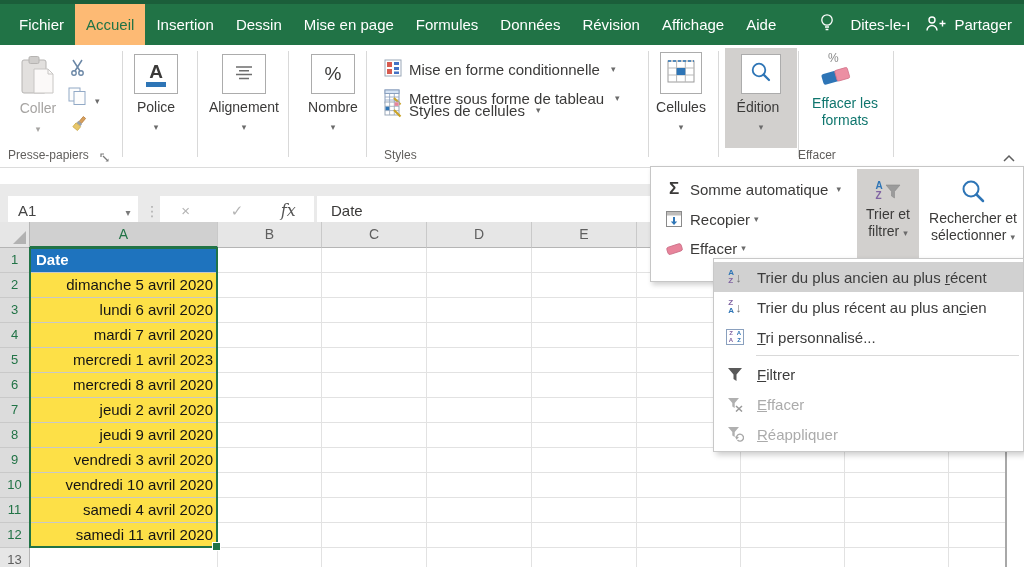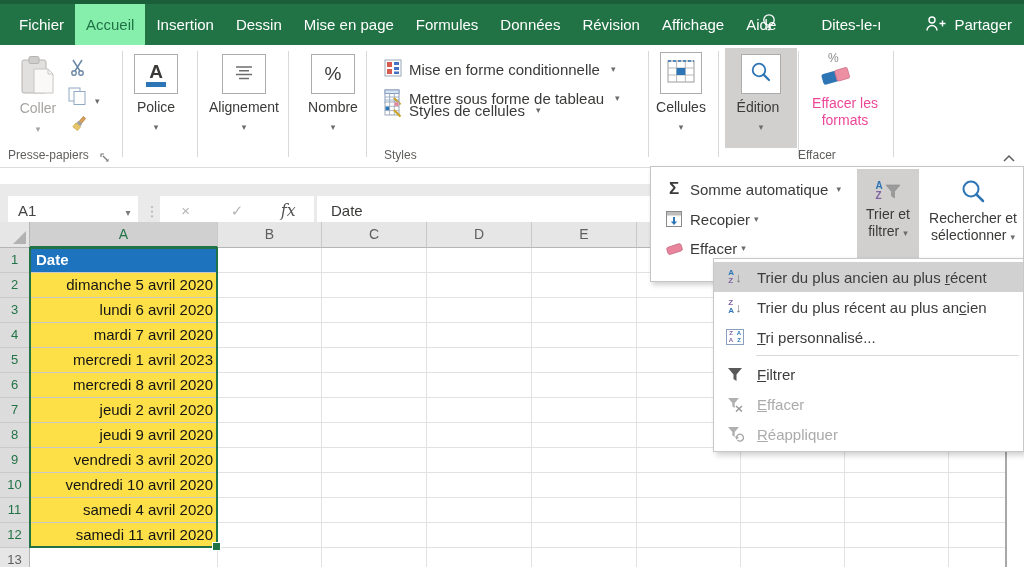--- a/index.html
+++ b/index.html
@@ -4,39 +4,39 @@
 <style>
   html,body{margin:0;padding:0;background:#fff;}
   .screen{position:relative;width:1024px;height:567px;overflow:hidden;
     font-family:"Liberation Sans",sans-serif;background:#fff;}
 
   
   .tabbar{position:absolute;left:0;top:0;width:1024px;height:45px;background:#217346;}
   .tabbar-top{position:absolute;left:0;top:0;width:1024px;height:4px;background:#1b5e3a;}
   .tabs{position:absolute;left:8px;top:4px;height:41px;display:flex;align-items:stretch;}
   .tab{padding:0 11px;color:#fff;font-size:15px;line-height:41px;white-space:nowrap;cursor:default;}
-  .tab.active{background:#86efac;color:#217346;}
+  .tab.active{background:#fdba74;color:#217346;}
   .tab-right{position:absolute;right:12px;top:4px;height:41px;display:flex;align-items:center;gap:15px;color:#fff;font-size:15px;}
-  .tr-item{display:flex;align-items:center;gap:7px;margin-left:29px;}
+  .tr-item{display:flex;align-items:center;gap:7px;}
 
   
   .ribbon{position:absolute;left:0;top:45px;width:1024px;height:123px;background:#fff;border-bottom:1px solid #dcdcdc;box-sizing:border-box;}
   .vsep{position:absolute;top:6px;height:106px;width:1px;background:#d9d9d9;}
   .grp-label{position:absolute;top:103px;font-size:12px;color:#605e5c;text-align:left;}
   .big-box{position:absolute;width:44px;height:40px;border:1px solid #acacac;background:#fff;display:flex;align-items:center;justify-content:center;box-sizing:border-box;}
   .btn-label{position:absolute;top:54px;font-size:14px;color:#3b3a39;text-align:center;white-space:nowrap;}
   .btn-caret{position:absolute;top:71px;text-align:center;}
   .dd::after{content:"▾";font-size:9px;color:#6b6b6b;margin-left:4px;}
   .caret-only::after{content:"▾";font-size:9px;color:#6b6b6b;}
   .paste-label{position:absolute;left:10px;top:55px;width:56px;text-align:center;font-size:14px;color:#a6a4a2;}
   .paste-caret{position:absolute;left:10px;top:73px;width:56px;text-align:center;}
   .paste-caret::after{content:"▾";font-size:9px;color:#a6a4a2;}
   .style-row{position:absolute;left:384px;height:22px;display:flex;align-items:center;gap:7px;font-size:15px;color:#3b3a39;white-space:nowrap;}
   .edit-hl{position:absolute;left:725px;top:3px;width:72px;height:100px;background:#d2d0ce;}
-  .two-line{position:absolute;left:798px;width:94px;text-align:center;font-size:14px;color:#ec4899;line-height:17px;}
+  .two-line{position:absolute;left:798px;width:94px;text-align:center;font-size:14px;color:#0f766e;line-height:17px;}
   .chevron{position:absolute;left:1002px;top:104px;}
 
   
   .fbar{position:absolute;left:0;top:184px;width:1024px;height:54px;background:#eaeaea;border-bottom:1px solid #d6d6d6;box-sizing:border-box;}
   .namebox{position:absolute;left:8px;top:12px;width:130px;height:30px;background:#fff;font-size:15px;color:#444;line-height:30px;padding-left:10px;box-sizing:border-box;}
   .nb-caret{position:absolute;left:118px;top:12px;width:20px;height:30px;line-height:30px;text-align:center;}
   .nb-caret::after{content:"▾";font-size:10px;color:#7a7a7a;}
   .fdots{position:absolute;left:145px;top:12px;width:12px;height:30px;line-height:30px;color:#ababab;font-size:14px;text-align:center;}
   .fbtns{position:absolute;left:160px;top:12px;width:154px;height:30px;background:#fff;display:flex;}
   .fbtn{flex:1;text-align:center;line-height:30px;font-size:15px;color:#b4b4b4;}

